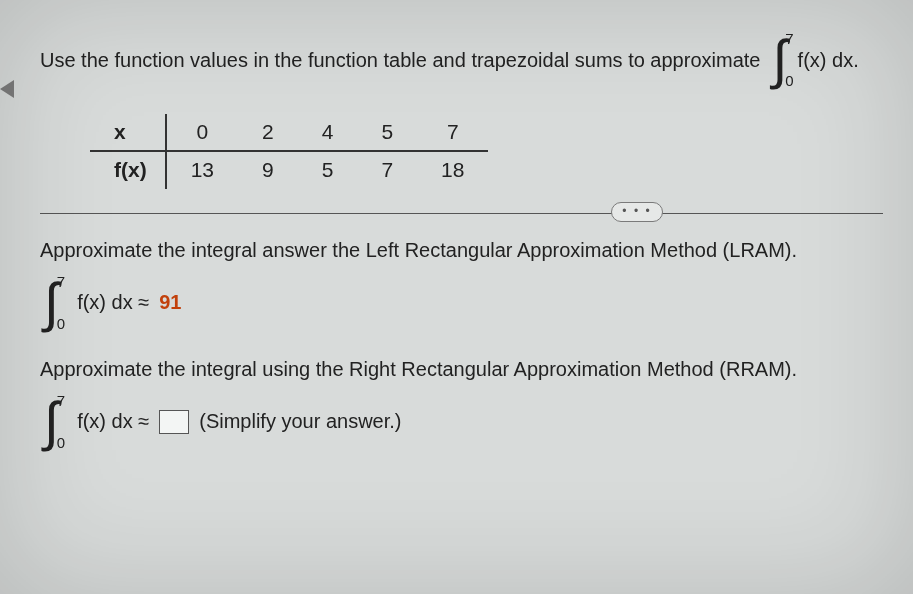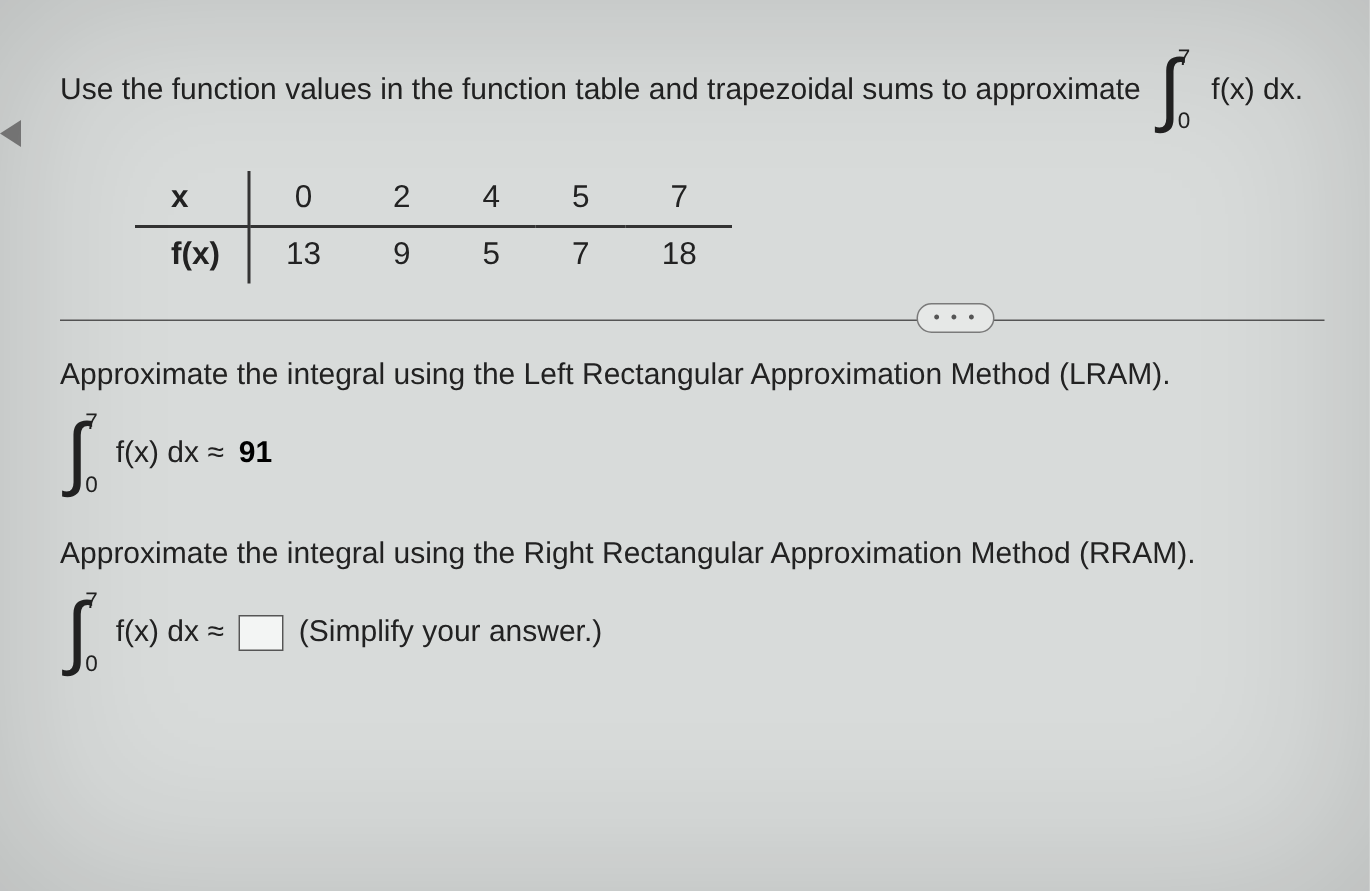--- a/index.html
+++ b/index.html
@@ -42,21 +42,21 @@
     display: flex;
     flex-direction: column;
     justify-content: space-between;
     font-size: 15px;
     margin-left: -4px;
     padding: 0 2px;
   }
   .int-body {
     align-self: center;
     font-size: 20px;
-    margin-left: 12px;
+    margin-left: 2px;
   }
   .tbl {
     margin: 8px 0 24px 50px;
     border-collapse: collapse;
   }
   .tbl td {
     padding: 3px 24px;
     font-size: 21px;
     text-align: center;
   }
@@ -84,21 +84,21 @@
     margin: 0 0 22px 0;
   }
   .section { margin: 10px 0 20px 0; }
   .eqline {
     display: flex;
     align-items: center;
     gap: 10px;
     margin: 6px 0 18px 0;
   }
   .answer-filled {
-    color: #000000;
+    color: #c2410c;
     font-weight: bold;
   }
   .answer-box {
     width: 30px; height: 24px;
     border: 1.5px solid #555;
     background: #f3f5f4;
     display: inline-block;
   }
   .cursor {
     display: inline-block;
@@ -170,21 +170,21 @@
   <div style="position:relative;">
     <hr class="hr">
     <div style="position:absolute; top:-11px; right:220px;">
       <div class="pill">
         <span>• • •</span>
       </div>
     </div>
   </div>
 
   <div class="section">
-    <div>Approximate the integral using the Left Rectangular Approximation Method (LRAM).</div>
+    <div>Approximate the integral answer the Left Rectangular Approximation Method (LRAM).</div>
     <div class="eqline">
       <span class="integral-display">
         <span class="int-sign">∫</span>
         <span class="int-bounds">
           <span>7</span>
           <span>0</span>
         </span>
       </span>
       <span>f(x) dx ≈</span>
       <span class="answer-filled">91</span>

